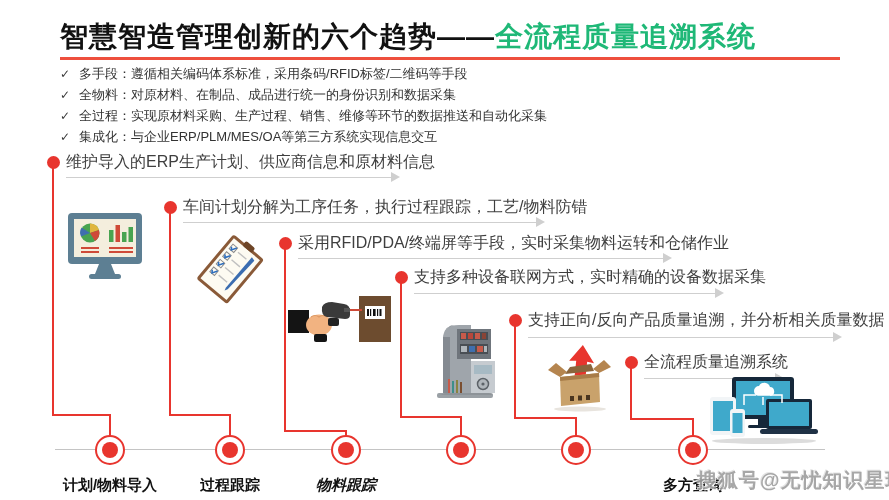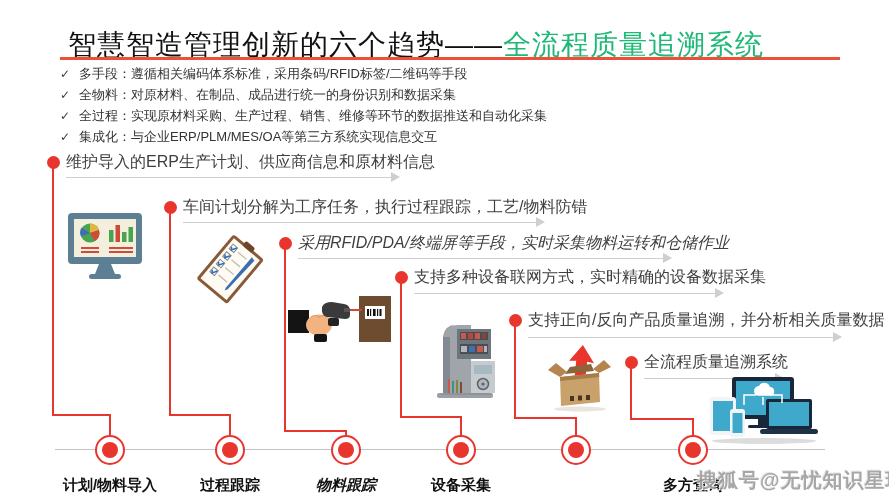--- a/index.html
+++ b/index.html
@@ -1,20 +1,20 @@
 <!DOCTYPE html>
 <html><head>
 <meta charset="utf-8">
 <style>
   html,body{margin:0;padding:0;background:#fff;}
   .slide{position:relative;width:889px;height:500px;background:#ffffff;overflow:hidden;
          font-family:"Liberation Sans","DejaVu Sans",sans-serif;color:#222;}
 
   
-  .title{position:absolute;left:60px;top:18px;margin:8px;font-size:28px;font-weight:normal;
+  .title{position:absolute;left:60px;top:18px;margin:0;font-size:28px;font-weight:bold;
          letter-spacing:1px;white-space:nowrap;color:#111;}
   .title .green{color:#1fb877;}
   .title-underline{position:absolute;left:60px;top:57px;width:780px;height:3px;background:#ee4f3d;}
 
   
   .bullets{position:absolute;left:44px;top:47px;margin:16px;padding:0;list-style:none;}
   .bullets li{height:21px;line-height:21px;font-size:13px;color:#333;white-space:nowrap;}
   .check{display:inline-block;margin-right:9px;color:#3a3a3a;font-size:12px;}
 
   
@@ -67,21 +67,21 @@
   <span class="dot" style="left:164px;top:201px;"></span>
   <span class="callout-text" style="left:183px;top:198px;">车间计划分解为工序任务，执行过程跟踪，工艺/物料防错</span>
   <span class="cline" style="left:183px;top:222px;width:353px;">
       <span class="arrow"></span>
     </span>
   <span class="seg segv" style="left:169px;top:207px;height:207px;"></span>
   <span class="seg segh" style="left:169px;top:414px;width:61px;"></span>
   <span class="seg segv" style="left:229px;top:414px;height:23px;"></span>
 
   <span class="dot" style="left:279px;top:237px;"></span>
-  <span class="callout-text" style="left:298px;top:234px;font-style:italic;">采用RFID/PDA/终端屏等手段，实时采集物料运转和仓储作业</span>
+  <span class="callout-text" style="left:298px;top:234px;">采用RFID/PDA/终端屏等手段，实时采集物料运转和仓储作业</span>
   <span class="cline" style="left:298px;top:258px;width:365px;">
       <span class="arrow"></span>
     </span>
   <span class="seg segv" style="left:284px;top:243px;height:187px;"></span>
   <span class="seg segh" style="left:284px;top:430px;width:62px;"></span>
   <span class="seg segv" style="left:345px;top:430px;height:7px;"></span>
 
   <span class="dot" style="left:395px;top:271px;"></span>
   <span class="callout-text" style="left:414px;top:268px;">支持多种设备联网方式，实时精确的设备数据采集</span>
   <span class="cline" style="left:414px;top:293px;width:301px;">
@@ -273,18 +273,17 @@
   <div class="node" style="left:561px;">
       <span class="inner"></span>
     </div>
   <div class="node" style="left:678px;">
       <span class="inner"></span>
     </div>
 
   <div class="step-label" style="left:165px;">过程跟踪</div>
   <div class="step-label" style="left:45px;">计划/物料导入</div>
   <div class="step-label" style="left:281px;font-style:italic;">物料跟踪</div>
-  <div class="step-label" style="left:396px;">设备采集</div>
   <div class="step-label" style="left:628px;">多方查询</div>
 
   <div class="watermark">搜狐号@无忧知识星球</div>
 
 </div>
 
 </body></html>

